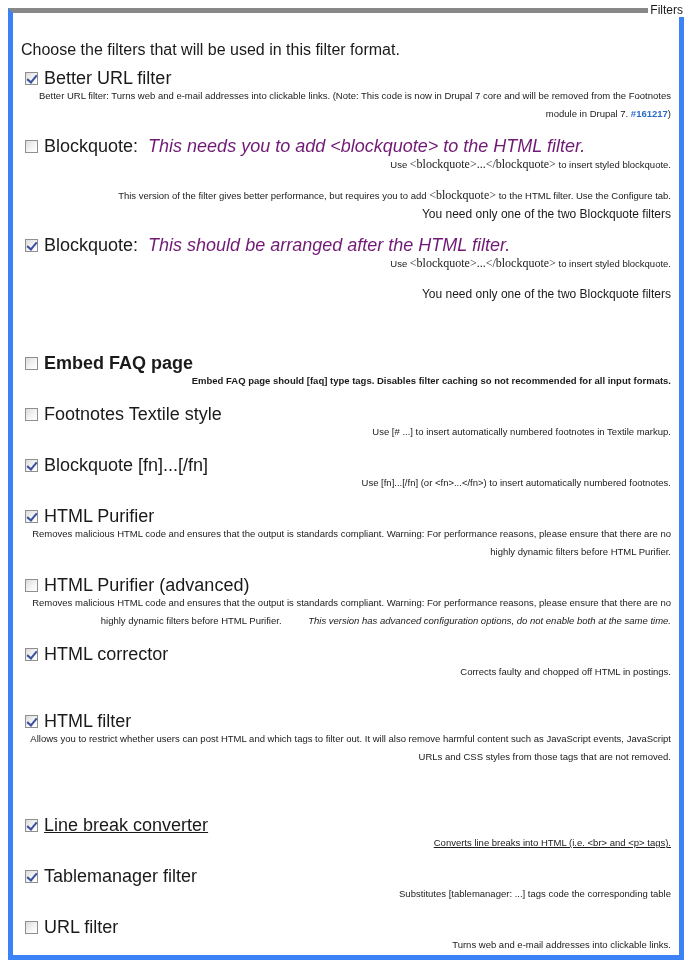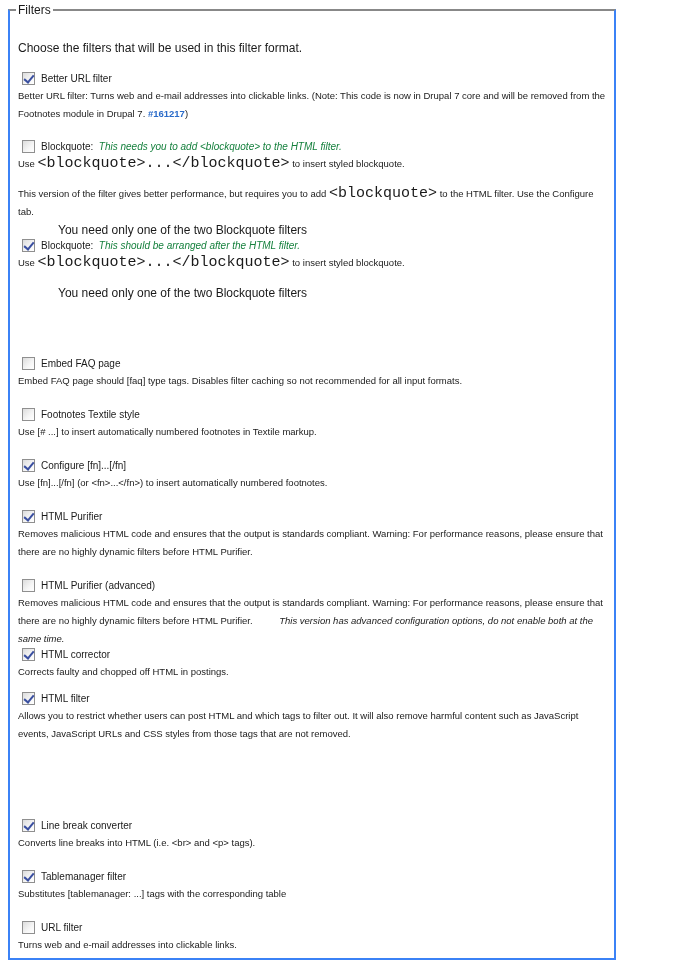--- a/index.html
+++ b/index.html
@@ -5,59 +5,60 @@
   html, body { margin: 0; padding: 0; background: #ffffff; }
   body {
     width: 693px; height: 971px; overflow: hidden;
     font-family: "Liberation Sans", sans-serif;
     color: #1a1a1a;
     position: relative;
   }
   fieldset {
     position: absolute;
     left: 8px; top: 3px;
-    width: 608px; height: 957px;
+    width: 676px; height: 957px;
     margin: 0; padding: 0;
-    border: 2px solid #3b82f6;
+    border: 5px solid #3b82f6;
     border-top-color: #888;
     box-sizing: border-box;
+    text-align: right;
   }
   legend {
     font-size: 12px;
     color: #1a1a1a;
     padding: 0 2px;
     margin-left: 6px;
     line-height: 14px;
   }
   .intro {
     position: absolute; left: 8px; top: 24px;
-    font-size: 12px; margin: 0;
+    font-size: 16px; margin: 0;
   }
   .item { position: absolute; left: 8px; right: 8px; }
   .item-head {
     display: flex; align-items: center; height: 18px;
   }
   .cb {
     width: 13px; height: 13px; margin: 0 6px 0 4px;
     border: 1px solid #8f8f8f;
     background: linear-gradient(135deg, #dcdcdc 0%, #f6f6f6 60%, #ffffff 100%);
     box-sizing: border-box; position: relative; flex: none;
   }
   .cb.checked::after {
     content: "";
     position: absolute; left: 3px; top: 0px;
     width: 4px; height: 8px;
     border-right: 2px solid #3a4fa0;
     border-bottom: 2px solid #3a4fa0;
     transform: rotate(40deg);
   }
-  .label { font-size: 10px; color: #1a1a1a; }
-  .label em { font-style: italic; color: #15803d; }
+  .label { font-size: 18px; color: #1a1a1a; }
+  .label em { font-style: italic; color: #701a75; }
   .desc { font-size: 9.5px; line-height: 18px; color: #1a1a1a; margin: 0; }
-  .desc code { font-family: Liberation Mono, monospace; font-size: 15px; margin-top: 8px; }
+  .desc code { font-family: Liberation Serif, serif; font-size: 12px; margin-top: 8px; }
   .desc b { font-weight: normal; }
   .desc i { font-style: italic; margin-left: 24px; }
   .desc a { color: #2a6bc9; font-weight: bold; text-decoration: none; }
   .note { font-size: 12px; line-height: 18px; margin: 0 0 0 40px; }
   .gap { height: 12px; }
 </style>
 </head>
 <body>
 
 <fieldset>
@@ -87,40 +88,40 @@
   <div class="item" style="top:219px;">
     <label class="item-head">
       <span class="cb checked"></span>
       <span class="label"><span>Blockquote:</span>&nbsp; <em>This should be arranged after the HTML filter.</em></span>
     </label>
     <p class="desc"><span>Use </span><code>&lt;blockquote&gt;...&lt;/blockquote&gt;</code><span> to insert styled blockquote.</span></p>
     <div class="gap"></div>
     <p class="note">You need only one of the two Blockquote filters</p>
   </div>
 
-  <div class="item" style="top:337px;">
+  <div class="item" style="top:337px;font-weight:bold;">
     <label class="item-head">
       <span class="cb"></span>
       <span class="label">Embed FAQ page</span>
     </label>
     <p class="desc">Embed FAQ page should [faq] type tags. Disables filter caching so not recommended for all input formats.</p>
   </div>
 
   <div class="item" style="top:388px;">
     <label class="item-head">
       <span class="cb"></span>
       <span class="label">Footnotes Textile style</span>
     </label>
     <p class="desc">Use [# ...] to insert automatically numbered footnotes in Textile markup.</p>
   </div>
 
   <div class="item" style="top:439px;">
     <label class="item-head">
       <span class="cb checked"></span>
-      <span class="label">Configure [fn]...[/fn]</span>
+      <span class="label">Blockquote [fn]...[/fn]</span>
     </label>
     <p class="desc">Use [fn]...[/fn] (or &lt;fn&gt;...&lt;/fn&gt;) to insert automatically numbered footnotes.</p>
   </div>
 
   <div class="item" style="top:490px;">
     <label class="item-head">
       <span class="cb checked"></span>
       <span class="label">HTML Purifier</span>
     </label>
     <p class="desc"><span>Removes malicious HTML code and ensures that the output is standards compliant. </span><b>Warning:</b><span> For performance reasons, please ensure that there are no highly dynamic filters before HTML Purifier.</span></p>
@@ -135,43 +136,43 @@
   </div>
 
   <div class="item" style="top:628px;">
     <label class="item-head">
       <span class="cb checked"></span>
       <span class="label">HTML corrector</span>
     </label>
     <p class="desc">Corrects faulty and chopped off HTML in postings.</p>
   </div>
 
-  <div class="item" style="top:672px;">
+  <div class="item" style="top:695px;">
     <label class="item-head">
       <span class="cb checked"></span>
       <span class="label">HTML filter</span>
     </label>
     <p class="desc">Allows you to restrict whether users can post HTML and which tags to filter out. It will also remove harmful content such as JavaScript events, JavaScript URLs and CSS styles from those tags that are not removed.</p>
   </div>
 
 
-  <div class="item" style="top:799px;">
+  <div class="item" style="top:799px;text-decoration:underline;">
     <label class="item-head">
       <span class="cb checked"></span>
       <span class="label">Line break converter</span>
     </label>
     <p class="desc">Converts line breaks into HTML (i.e. &lt;br&gt; and &lt;p&gt; tags).</p>
   </div>
 
   <div class="item" style="top:850px;">
     <label class="item-head">
       <span class="cb checked"></span>
       <span class="label">Tablemanager filter</span>
     </label>
-    <p class="desc">Substitutes [tablemanager: ...] tags with the corresponding table</p>
+    <p class="desc">Substitutes [tablemanager: ...] tags code the corresponding table</p>
   </div>
 
   <div class="item" style="top:901px;">
     <label class="item-head">
       <span class="cb"></span>
       <span class="label">URL filter</span>
     </label>
     <p class="desc">Turns web and e-mail addresses into clickable links.</p>
   </div>
 </fieldset>

